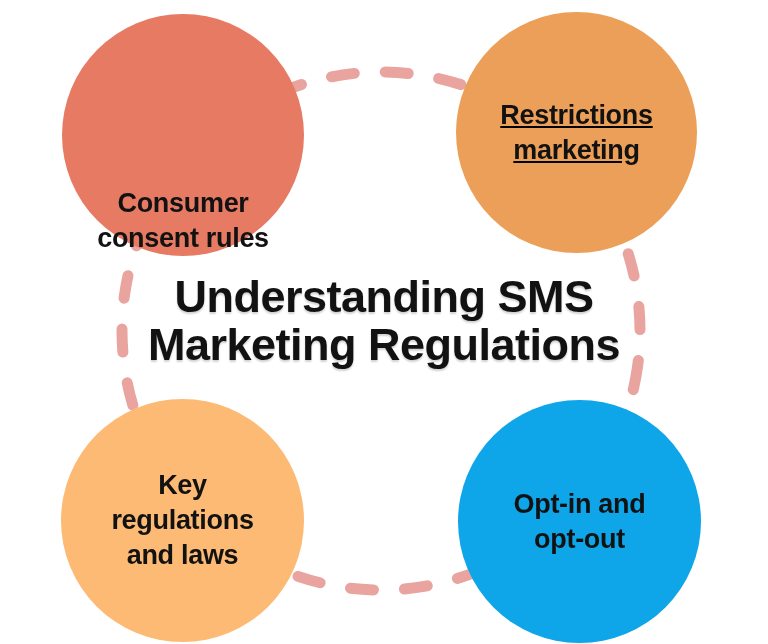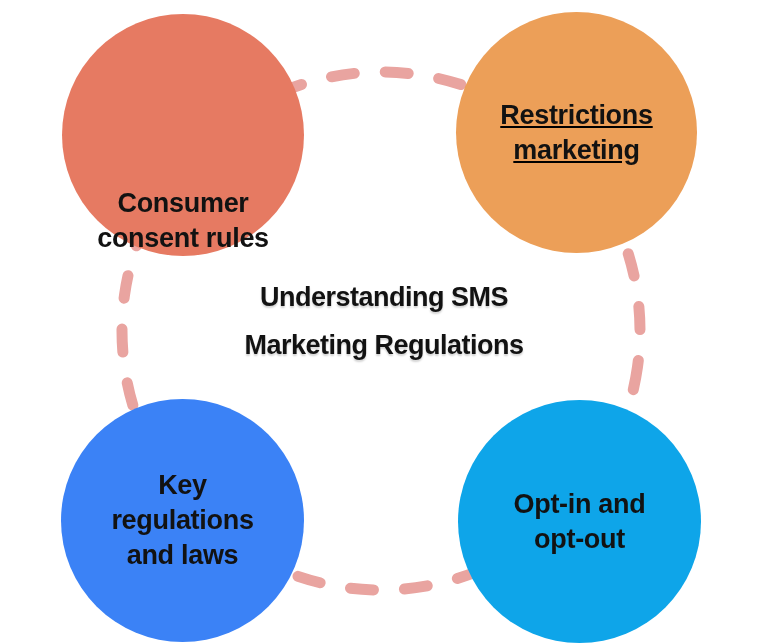--- a/index.html
+++ b/index.html
@@ -46,21 +46,21 @@
   .label-line { display: block; }
   .title {
     position: absolute;
     left: 0;
     right: 0;
     top: 273px;
     margin: 0;
     z-index: 3;
     text-align: center;
     font-weight: 700;
-    font-size: 27px;
+    font-size: 45px;
     line-height: 48px;
     letter-spacing: -0.5px;
     color: #121212;
     text-shadow: 0 2px 2px rgba(0,0,0,0.18);
   }
   .title-line { display: block; }
 </style>
 </head>
 <body>
 
@@ -77,21 +77,21 @@
     </div>
   </div>
 
   <div class="circle tr" style="background-color: rgb(236, 159, 88);">
     <div class="circle-label">
       <span class="label-line">Restrictions</span>
       <span class="label-line">marketing</span>
     </div>
   </div>
 
-  <div class="circle bl" style="background-color: #3b82f6;">
+  <div class="circle bl" style="background-color: #fdba74;">
     <div class="circle-label">
       <span class="label-line">Key</span>
       <span class="label-line">regulations</span>
       <span class="label-line">and laws</span>
     </div>
   </div>
 
   <div class="circle br" style="background-color: #0ea5e9;">
     <div class="circle-label">
       <span class="label-line">Opt-in and</span>

